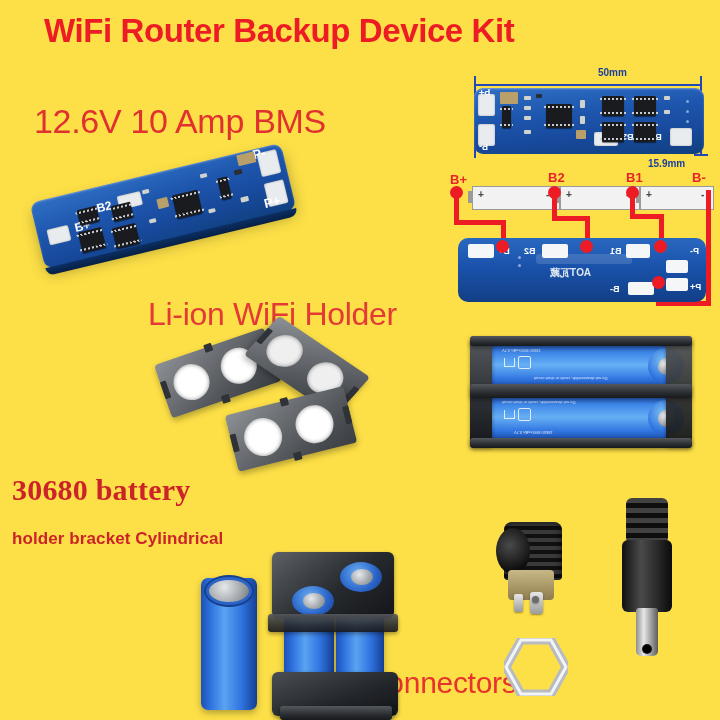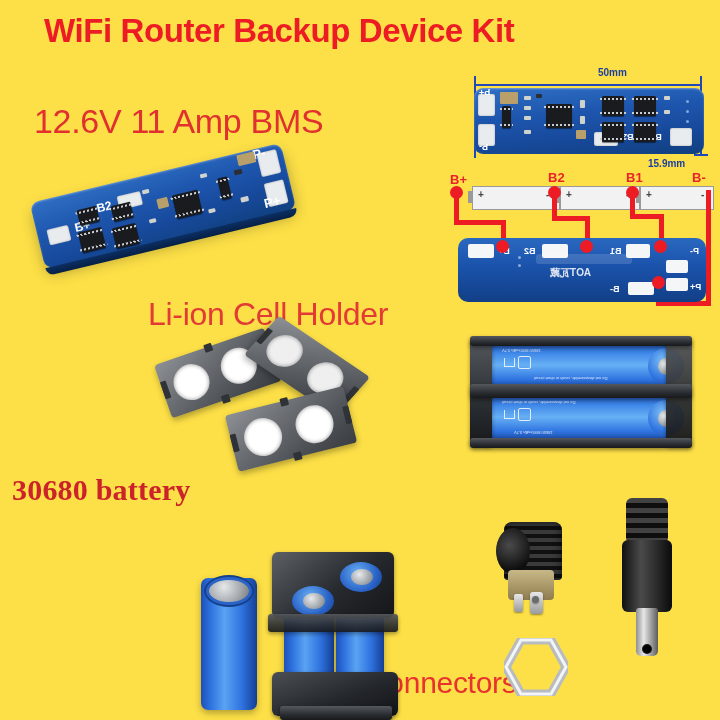--- a/index.html
+++ b/index.html
@@ -106,23 +106,24 @@
       background:linear-gradient(90deg,#8f8f8f,#e7e7e7 35%,#9b9b9b 70%,#5c5c5c);}
   .phole{position:absolute;left:30px;top:146px;width:10px;height:10px;border-radius:50%;
       background:radial-gradient(circle,#000 45%,#3a3a3a);}
 </style>
 </head>
 <body>
 
 <div id="canvas">
 
   <div class="lbl" id="title">WiFi Router Backup Device Kit</div>
-  <div class="lbl" id="sub-bms">12.6V 11 Amp BMS</div>
-  <div class="lbl" id="sub-holder">Li-ion Cell Holder</div>
+  <div class="lbl" id="sub-bms">12.6V 10 Amp BMS</div>
+  <div class="lbl" id="sub-holder">Li-ion WiFi Holder</div>
   <div class="lbl" id="sub-18650">30680 battery</div>
+  <div class="lbl" id="sub-bracket">holder bracket Cylindrical</div>
   <div class="lbl" id="sub-connectors">Connectors</div>
 
   <div id="dimgroup">
     <div class="dimtxt" id="dim-50">50mm</div>
     <div class="dimtxt" id="dim-159">15.9mm</div>
 
     <div class="dimline" style="left:8px;top:16px;width:228px;height:2px;"></div>
     <div class="dimline" style="left:8px;top:8px;width:2px;height:82px;"></div>
     <div class="dimline" style="left:234px;top:8px;width:2px;height:80px;"></div>
     <div class="dimline" style="left:228px;top:86px;width:14px;height:2px;"></div>

